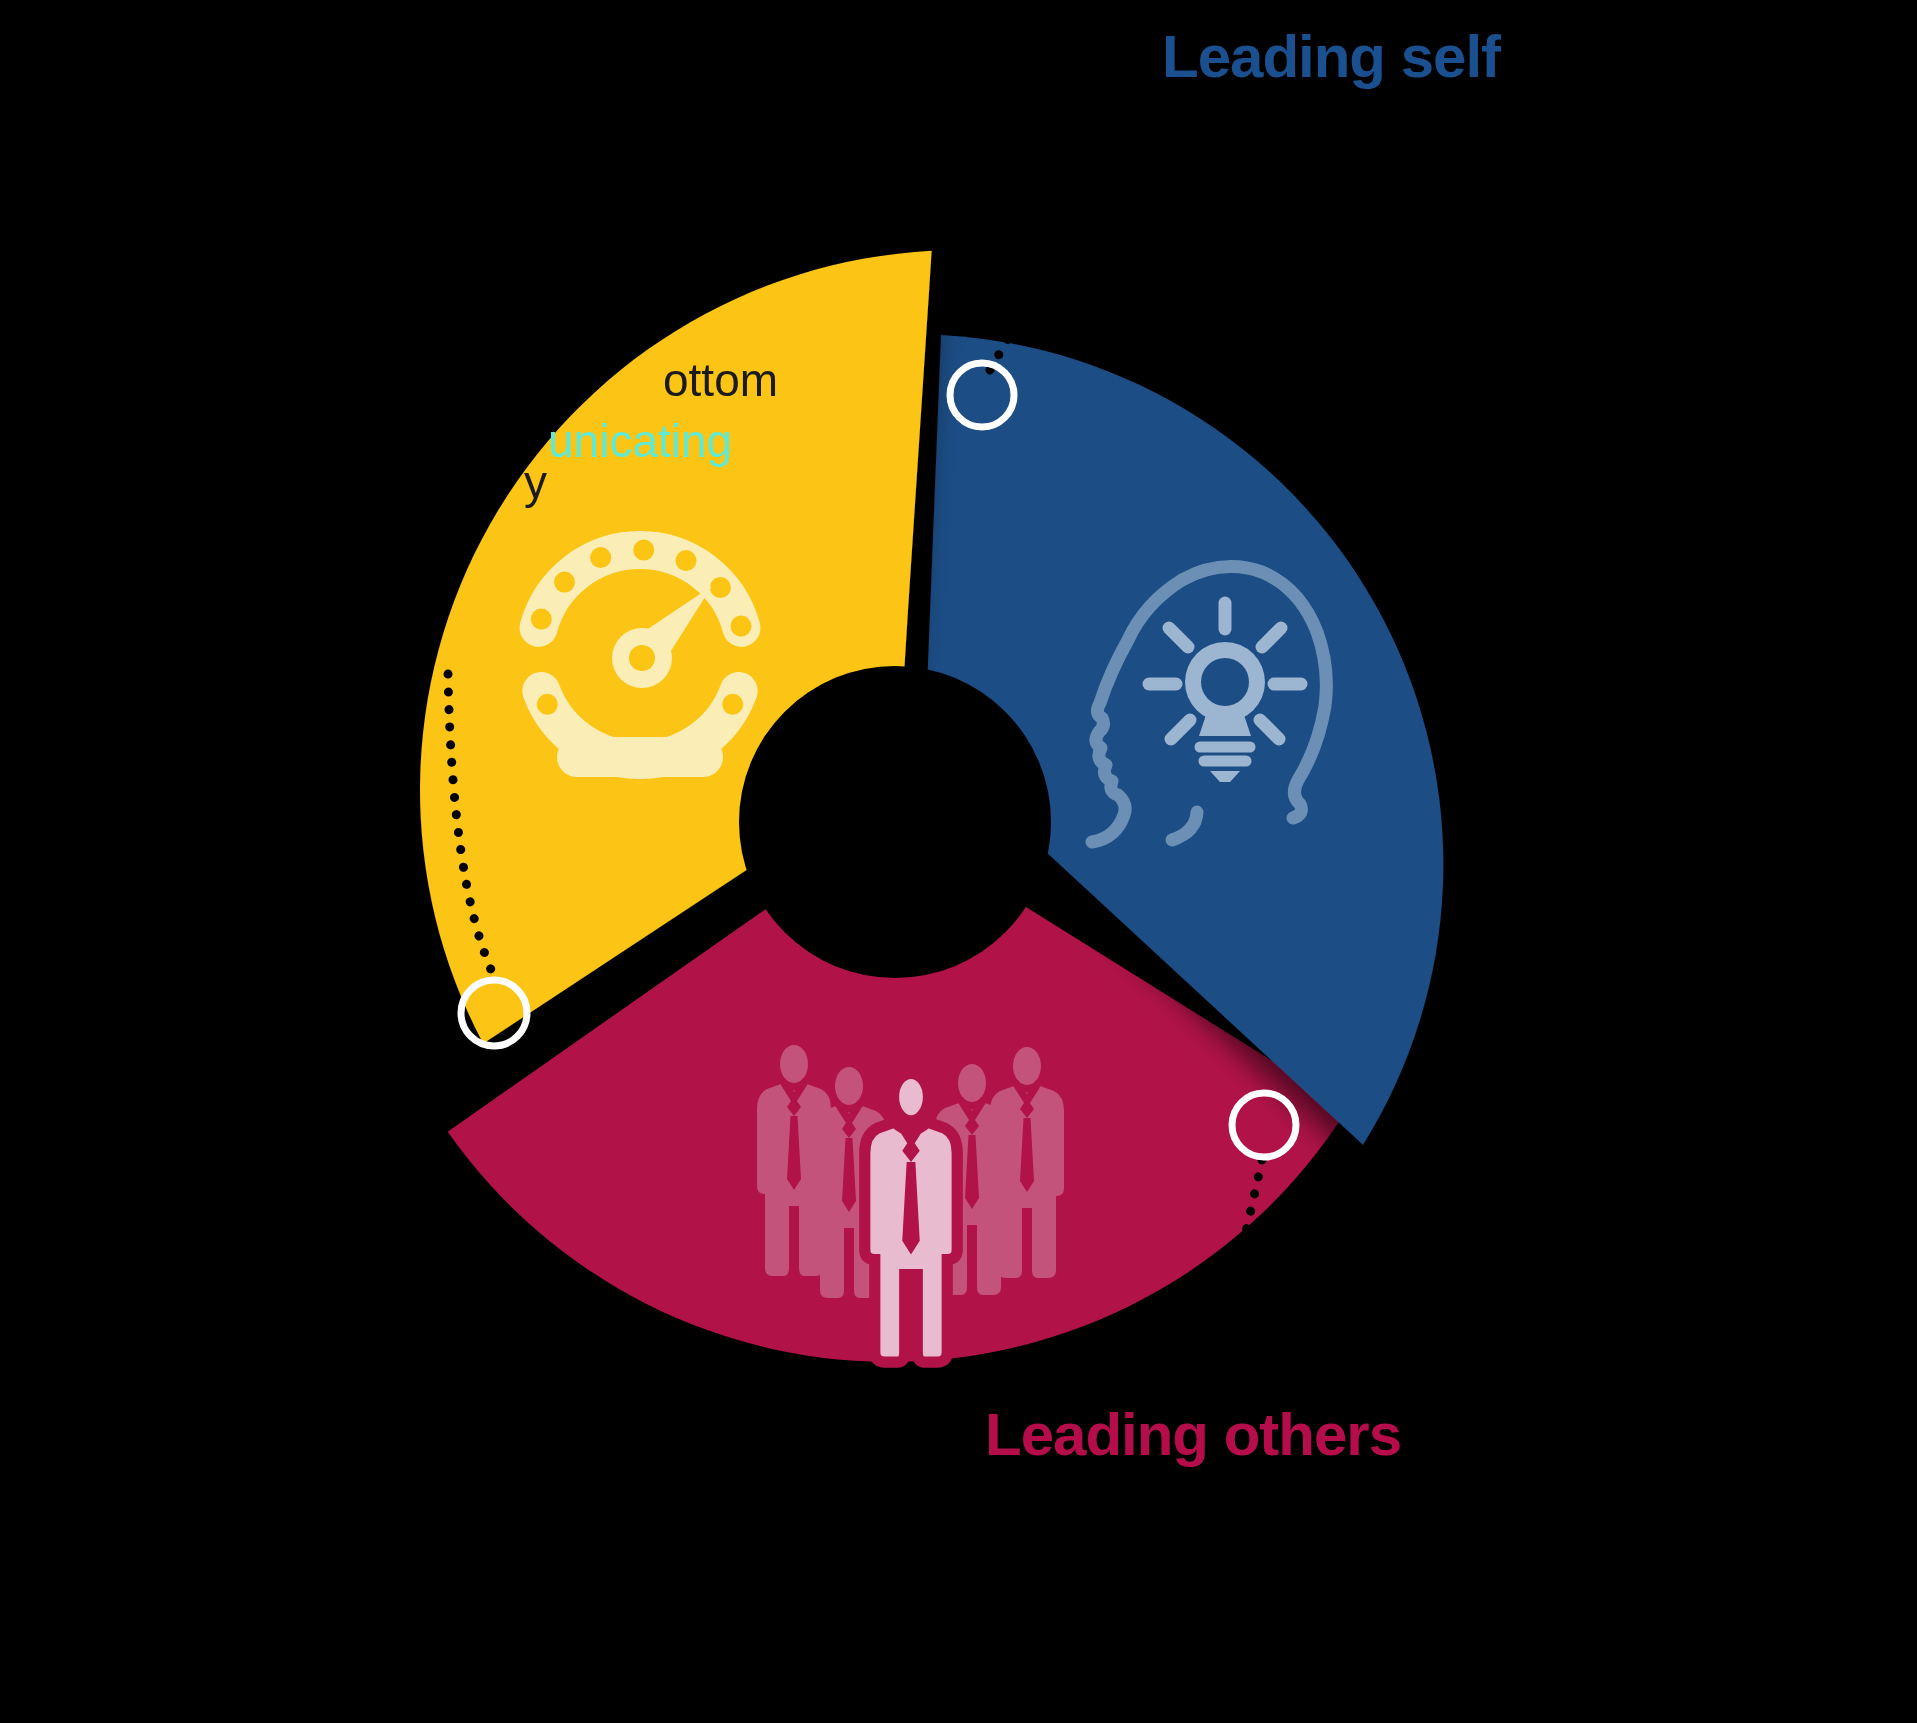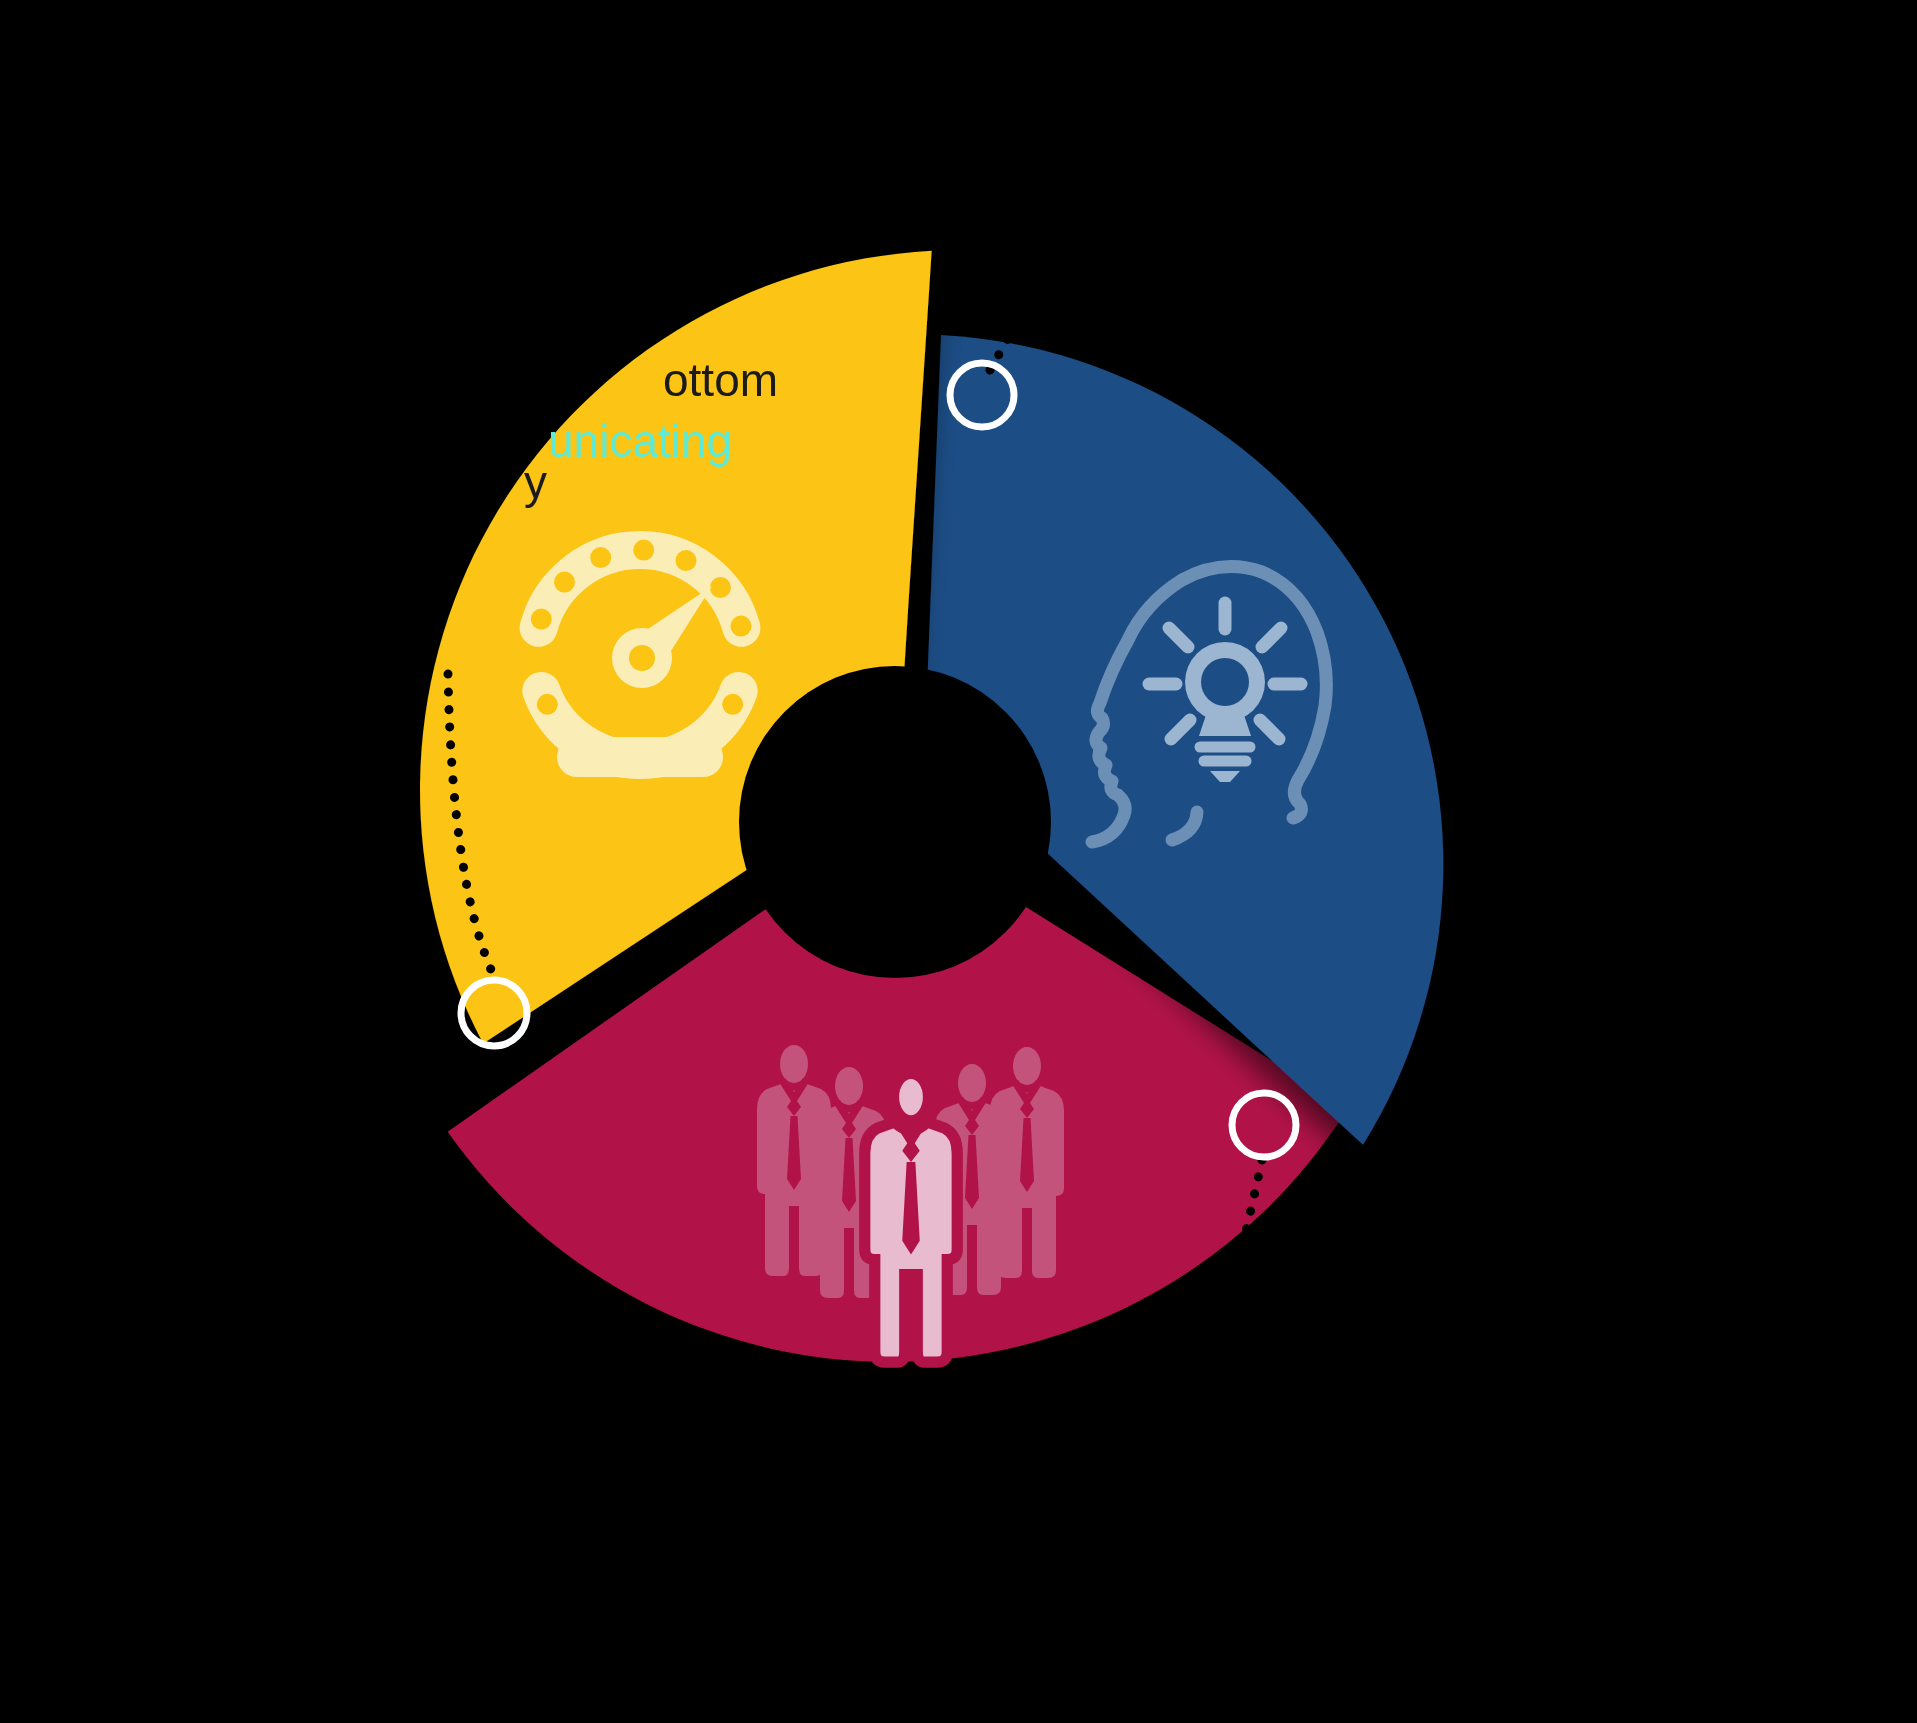--- a/index.html
+++ b/index.html
@@ -163,17 +163,19 @@
       <path d="M 1262 1160 Q 1247 1230 1227 1308"></path>
     </g>
 
     <g fill="none" stroke-width="7" stroke="#FFFFFF">
       <circle cx="982" cy="395" r="32"></circle>
       <circle cx="494" cy="1013" r="33"></circle>
       <circle cx="1264" cy="1125" r="32"></circle>
     </g>
   </svg>
 
+  <div class="lbl lbl-self" style="color: rgb(26, 80, 143);">Leading self</div>
+  <div class="lbl lbl-others" style="color: rgb(181, 13, 76);">Leading others</div>
 
   <div class="frag frag-1" style="color: rgb(27, 27, 27); text-align: right;">ottom</div>
   <div class="frag frag-2" style="color: #5eead4;">unicating</div>
   <div class="frag frag-3" style="color: rgb(27, 27, 27);">y</div>
 </div>
 
 </body></html>

